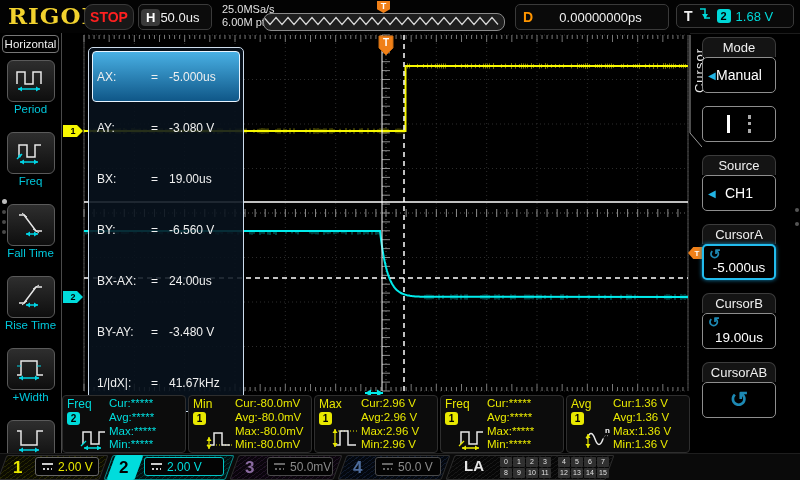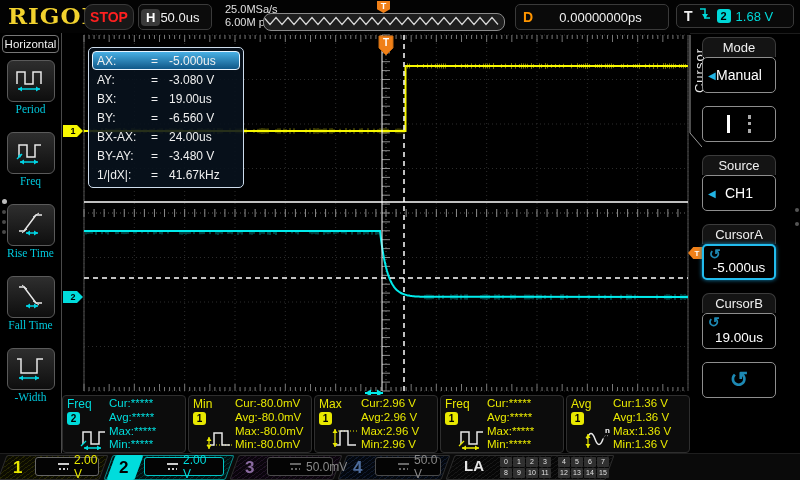--- a/index.html
+++ b/index.html
@@ -5,45 +5,45 @@
   html,body{margin:0;padding:0;background:#000;}
   #screen{position:relative;width:800px;height:480px;background:#000;overflow:hidden;
     font-family:"Liberation Sans",sans-serif;color:#ddd;-webkit-user-select:none;}
   
   .topbar{position:absolute;left:0;top:0;width:800px;height:33px;background:#030303;border-bottom:1px solid #1c1c1c;}
   .logo{position:absolute;left:8px;top:2px;font-family:"DejaVu Serif",serif;font-weight:bold;font-size:23px;color:#f2d22e;letter-spacing:1px;}
   .stop-btn{position:absolute;left:84px;top:4px;width:48px;height:24px;background:#181818;border:1px solid #3a3a3a;border-radius:9px;color:#ff2020;font-weight:bold;font-size:14px;display:flex;align-items:center;justify-content:center;}
   .h-box{position:absolute;left:138px;top:4px;width:72px;height:24px;background:#0c0c0c;border:1px solid #3a3a3a;border-radius:5px;display:flex;align-items:center;}
   .h-tag{background:#3a3a3a;color:#fff;font-weight:bold;font-size:13px;padding:1px 5px;border-radius:4px;margin-left:2px;}
   .h-val{flex:1;text-align:left;font-size:13px;color:#f0f0f0;}
-  .rate-box{position:absolute;left:213px;top:3px;font-size:11px;line-height:13px;color:#e0e0e0;padding-left:12px;}
+  .rate-box{position:absolute;left:222px;top:3px;font-size:11px;line-height:13px;color:#e0e0e0;}
   .membar{position:absolute;left:263px;top:13px;width:240px;height:16px;background:#1e1e1e;border:1px solid #8a8a8a;border-radius:8px;overflow:hidden;}
   .mem-flag{position:absolute;left:377px;top:1px;width:13px;height:12px;background:#f08018;color:#fff;font-size:9px;font-weight:bold;text-align:center;line-height:10px;clip-path:polygon(0 0,100% 0,100% 68%,50% 100%,0 68%);}
   .d-box{position:absolute;left:515px;top:4px;width:152px;height:24px;background:#0a0a0a;border:1px solid #3a3a3a;border-radius:5px;display:flex;align-items:center;}
   .d-tag{color:#ff9500;font-weight:bold;font-size:14px;margin-left:7px;}
   .d-val{flex:1;text-align:center;font-size:13px;color:#f0f0f0;}
   .t-box{position:absolute;left:676px;top:4px;width:118px;height:24px;background:#0a0a0a;border:1px solid #3a3a3a;border-radius:5px;display:flex;align-items:center;gap:5px;padding:0 7px;box-sizing:border-box;}
   .t-tag{color:#f0f0f0;font-weight:bold;font-size:14px;}
   .t-badge{width:14px;height:14px;background:#00d8d8;color:#000;border-radius:3px;font-size:11px;font-weight:bold;display:flex;align-items:center;justify-content:center;}
   .t-level{color:#00d8d8;font-size:13px;}
   
   .lmenu{position:absolute;left:0;top:33px;width:62px;height:420px;background:#000;border-right:1px solid #4a4a4a;box-sizing:border-box;}
   .lmenu-title{margin:2px 2px 0 2px;border:1px solid #777;border-radius:4px;color:#f0f0f0;font-size:11.5px;text-align:center;padding:2px 0;}
   .litem{height:65px;text-align:center;}
   .licon-btn{width:46px;height:40px;margin:7px auto 1px auto;background:linear-gradient(#2e2e2e,#0e0e0e);border:1px solid #5a5a5a;border-radius:6px;display:flex;align-items:center;justify-content:center;}
-  .litem-label{color:#00c8dc;font-size:11.5px;font-family:Liberation Serif, serif;}
+  .litem-label{color:#00c8dc;font-size:11.5px;}
   .lmenu-dots{position:absolute;left:2px;top:166px;display:flex;flex-direction:column;gap:6px;}
   .ldot{width:4px;height:4px;border-radius:50%;background:#4a4a4a;}
   .ldot.on{width:5px;height:5px;background:#bdbdbd;}
   
   .display{position:absolute;left:62px;top:33px;width:628px;height:362px;background:#000;}
   .chmark{position:absolute;left:1px;width:20px;height:12px;color:#000;font-size:9px;font-weight:bold;display:flex;align-items:center;justify-content:center;clip-path:polygon(0 0,70% 0,100% 50%,70% 100%,0 100%);}
   .trig-level-mark{position:absolute;left:688px;top:247px;width:15px;height:12px;background:#f08018;color:#fff;font-size:8px;font-weight:bold;display:flex;align-items:center;justify-content:center;clip-path:polygon(0 50%,35% 0,100% 0,100% 100%,35% 100%);padding-left:3px;box-sizing:border-box;}
   .cbox{position:absolute;left:26px;top:14px;width:148px;background:rgba(8,18,30,0.88);border:1px solid #cddcec;border-radius:5px;padding:3px 3px;font-size:12px;color:#f0f0f0;}
-  .cbox-row{display:flex;height:17px;align-items:center;padding:0 4px;border:1px solid transparent;border-radius:4px;}
+  .cbox-row{display:flex;height:17px;align-items:center;padding:16px 4px;border:1px solid transparent;border-radius:4px;}
   .cbox-row.hl{background:linear-gradient(#49b0e4,#0f5788);border:1px solid #e8f4ff;}
   .cbox-label{width:54px;}
   .cbox-eq{width:18px;}
   .cbox-val{flex:1;}
   
   .rstrip-tab{position:absolute;left:692px;top:48px;color:#e8e8e8;font-size:13px;writing-mode:vertical-rl;transform:rotate(180deg);letter-spacing:1px;}
   .rmenu{position:absolute;left:702px;top:37px;width:74px;display:flex;flex-direction:column;gap:13px;}
   .rgroup-label{color:#f0f0f0;font-size:13px;text-align:center;background:#141414;border:1px solid #3c3c3c;border-bottom:none;border-radius:7px 7px 0 0;padding:2px 0;}
   .rbtn{height:36px;background:#000;border:1px solid #8e8e8e;border-radius:5px;position:relative;display:flex;align-items:center;justify-content:center;color:#fff;font-size:14px;box-sizing:border-box;}
   .rbtn.selected{border:2px solid #22bcee;box-shadow:0 0 4px #1588b8;}
@@ -62,21 +62,21 @@
   .mbadge{position:absolute;left:4px;top:16px;width:13px;height:13px;border-radius:3px;color:#000;font-size:10px;font-weight:bold;display:flex;align-items:center;justify-content:center;}
   .micon{position:absolute;left:16px;top:28px;}
   .mrows{position:absolute;right:2px;top:1px;width:74px;font-size:11.5px;line-height:13.8px;}
   .m-cyan{color:#00dcdc;}
   .m-yellow{color:#e8e800;}
   
   .chbar{position:absolute;left:0;top:453px;width:800px;height:27px;background:#0a0a0a;border-top:1px solid #1e1e1e;box-sizing:border-box;}
   .chcell{position:absolute;top:1px;height:25px;}
   .chcell .bg{position:absolute;inset:0;transform:skewX(-20deg);border:1px solid #2e2e2e;border-radius:2px;}
   .chdigit{position:absolute;left:11px;top:2px;font-size:17px;font-weight:bold;line-height:21px;z-index:2;}
-  .vbox{position:absolute;left:33px;top:2px;height:19px;border:1px solid #666;border-radius:3px;background:#040404;display:flex;align-items:center;gap:4px;padding:0 21px;font-size:12px;z-index:2;box-sizing:border-box;}
+  .vbox{position:absolute;left:33px;top:2px;height:19px;border:1px solid #666;border-radius:3px;background:#040404;display:flex;align-items:center;gap:4px;padding:0 5px;font-size:12px;z-index:2;box-sizing:border-box;}
   .hatch-y{background-color:#0c0c02;background-image:repeating-linear-gradient(135deg,rgba(220,220,0,0.13) 0 1px,transparent 1px 4px);}
   .hatch-c{background-color:#021010;background-image:repeating-linear-gradient(135deg,rgba(0,220,220,0.16) 0 1px,transparent 1px 4px);}
   .hatch-p{background-color:#0a050c;background-image:repeating-linear-gradient(135deg,rgba(160,90,180,0.14) 0 1px,transparent 1px 4px);}
   .hatch-b{background-color:#04080e;background-image:repeating-linear-gradient(135deg,rgba(70,110,200,0.16) 0 1px,transparent 1px 4px);}
   .hatch-g{background-color:#070707;background-image:repeating-linear-gradient(135deg,rgba(160,160,160,0.10) 0 1px,transparent 1px 4px);}
   .ch2wedge{position:absolute;left:3px;top:0;width:28px;height:25px;transform:skewX(-20deg);background:#00dcdc;z-index:1;border-radius:2px;}
   .la-label{position:absolute;left:14px;top:2px;font-size:15px;font-weight:bold;color:#e4e4e4;z-index:2;}
   .labits{position:absolute;left:50px;top:2px;z-index:2;}
   .labit-row{display:flex;gap:1px;height:10px;margin-bottom:1px;}
   .labit{min-width:10px;padding:0 1px;background:#303030;color:#e0e0e0;font-size:7px;text-align:center;line-height:10px;border-radius:1px;}
@@ -141,42 +141,55 @@
               <line x1="6" y1="25" x2="24" y2="25" stroke="#00d4e4" stroke-width="1.5"></line>
               <path d="M6 25 l4 -2.5 v5 z" fill="#00d4e4"></path>
               <path d="M24 25 l-4 -2.5 v5 z" fill="#00d4e4"></path>
             </svg></span>
         </div>
       <div class="litem-label">Freq</div>
     </div>
     <div class="litem">
       <div class="licon-btn">
           <span><svg width="34" height="28" viewBox="0 0 34 28" fill="none">
+              <path d="M5 6 H10 L22 22 H28" stroke="#e8e8e8" stroke-width="1.5" fill="none"></path>
+              <line x1="8" y1="4" x2="13" y2="8" stroke="#e8e8e8"></line>
+              <line x1="19" y1="20" x2="25" y2="24" stroke="#e8e8e8"></line>
+              <line x1="12" y1="25" x2="24" y2="25" stroke="#00d4e4" stroke-width="1.5"></line>
+              <path d="M12 25 l4 -2.5 v5 z" fill="#00d4e4"></path>
+              <path d="M24 25 l-4 -2.5 v5 z" fill="#00d4e4"></path>
+            </svg></span>
+        </div>
+      <div class="litem-label">Fall Time</div>
+    </div>
+    <div class="litem">
+      <div class="licon-btn">
+          <span><svg width="34" height="28" viewBox="0 0 34 28" fill="none">
               <path d="M5 22 H10 L22 6 H28" stroke="#e8e8e8" stroke-width="1.5" fill="none"></path>
               <line x1="8" y1="24" x2="13" y2="20" stroke="#e8e8e8"></line>
               <line x1="19" y1="8" x2="25" y2="4" stroke="#e8e8e8"></line>
               <line x1="12" y1="24" x2="24" y2="24" stroke="#00d4e4" stroke-width="1.5"></line>
               <path d="M12 24 l4 -2.5 v5 z" fill="#00d4e4"></path>
               <path d="M24 24 l-4 -2.5 v5 z" fill="#00d4e4"></path>
             </svg></span>
         </div>
       <div class="litem-label">Rise Time</div>
     </div>
     <div class="litem">
       <div class="licon-btn">
           <span><svg width="34" height="28" viewBox="0 0 34 28" fill="none">
-              <path d="M5 6 H10 L22 22 H28" stroke="#e8e8e8" stroke-width="1.5" fill="none"></path>
-              <line x1="8" y1="4" x2="13" y2="8" stroke="#e8e8e8"></line>
-              <line x1="19" y1="20" x2="25" y2="24" stroke="#e8e8e8"></line>
-              <line x1="12" y1="25" x2="24" y2="25" stroke="#00d4e4" stroke-width="1.5"></line>
-              <path d="M12 25 l4 -2.5 v5 z" fill="#00d4e4"></path>
-              <path d="M24 25 l-4 -2.5 v5 z" fill="#00d4e4"></path>
+              <path d="M3 22 H7 V8 H23 V22 H29" stroke="#e8e8e8" stroke-width="1.5" fill="none"></path>
+              <line x1="7" y1="13" x2="3" y2="13" stroke="#00d4e4"></line>
+              <line x1="23" y1="13" x2="27" y2="13" stroke="#00d4e4"></line>
+              <line x1="5" y1="25" x2="25" y2="25" stroke="#00d4e4" stroke-width="1.5"></line>
+              <path d="M5 25 l4 -2.5 v5 z" fill="#00d4e4"></path>
+              <path d="M25 25 l-4 -2.5 v5 z" fill="#00d4e4"></path>
             </svg></span>
         </div>
-      <div class="litem-label">Fall Time</div>
+      <div class="litem-label">+Width</div>
     </div>
     <div class="litem">
       <div class="licon-btn">
           <span><svg width="34" height="28" viewBox="0 0 34 28" fill="none">
               <path d="M3 6 H7 V20 H23 V6 H29" stroke="#e8e8e8" stroke-width="1.5" fill="none"></path>
               <line x1="5" y1="25" x2="25" y2="25" stroke="#00d4e4" stroke-width="1.5"></line>
               <path d="M5 25 l4 -2.5 v5 z" fill="#00d4e4"></path>
               <path d="M25 25 l-4 -2.5 v5 z" fill="#00d4e4"></path>
             </svg></span>
         </div>
@@ -1134,20 +1147,21 @@
       </div>
     </div>
     <div>
       <div class="rgroup-label">CursorB</div>
       <div class="rbtn">
         <span class="knob">↺</span>
         <span class="val">19.00us</span>
       </div>
     </div>
     <div>
+      <div class="rgroup-label">CursorAB</div>
       <div class="rbtn">
         <span class="knob-big">↺</span>
       </div>
     </div>
   </div>
   <div class="rmenu-dots">
     <div class="rdot"></div>
       <div class="rdot"></div>
   </div>
 

